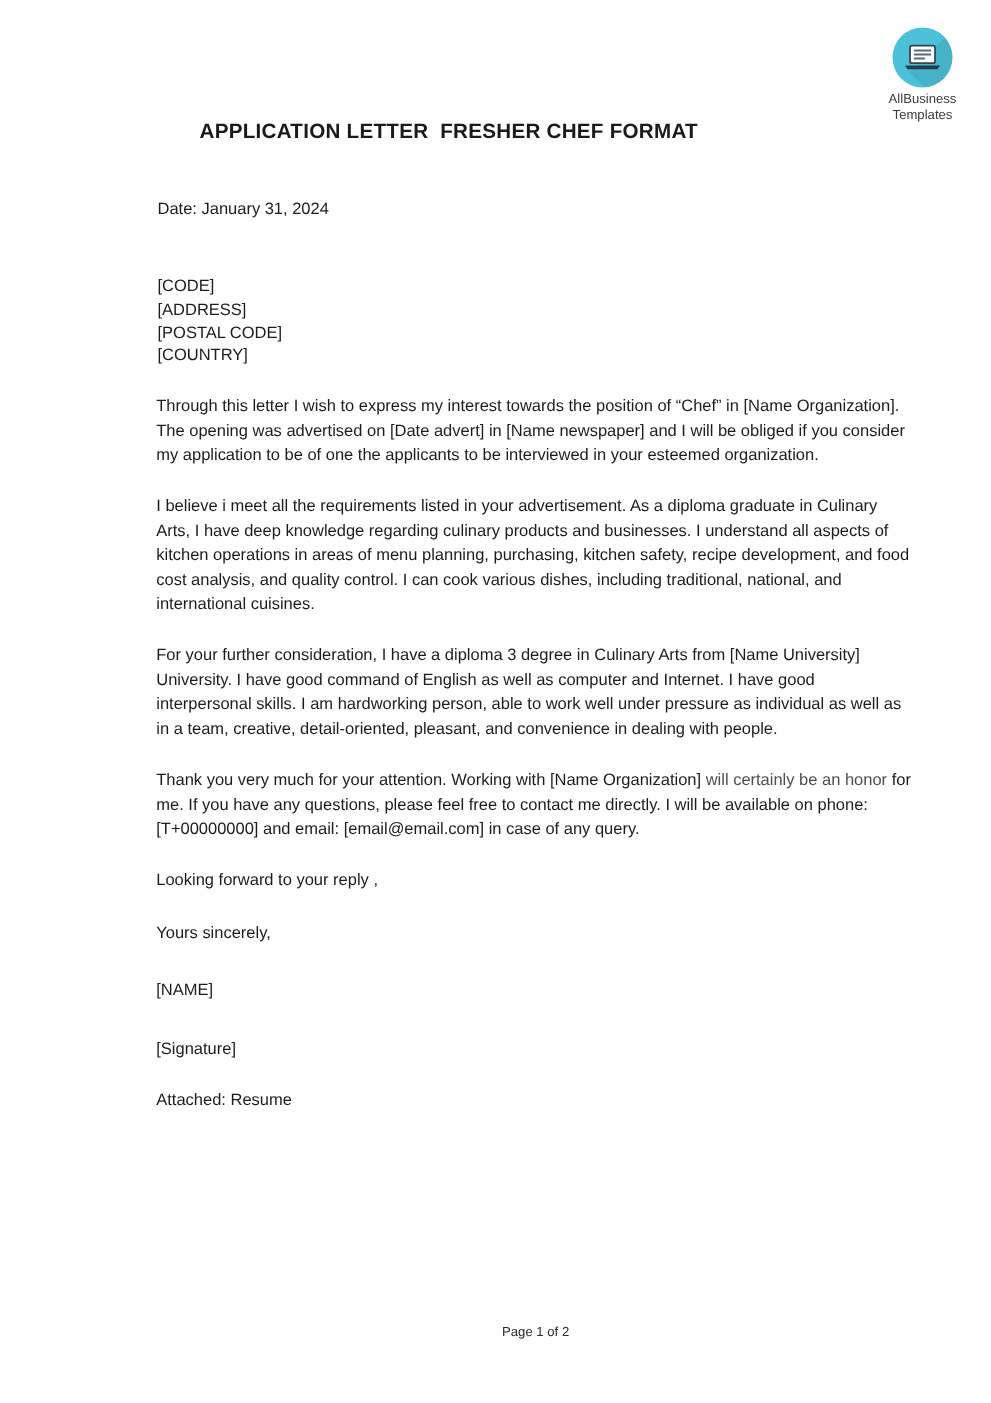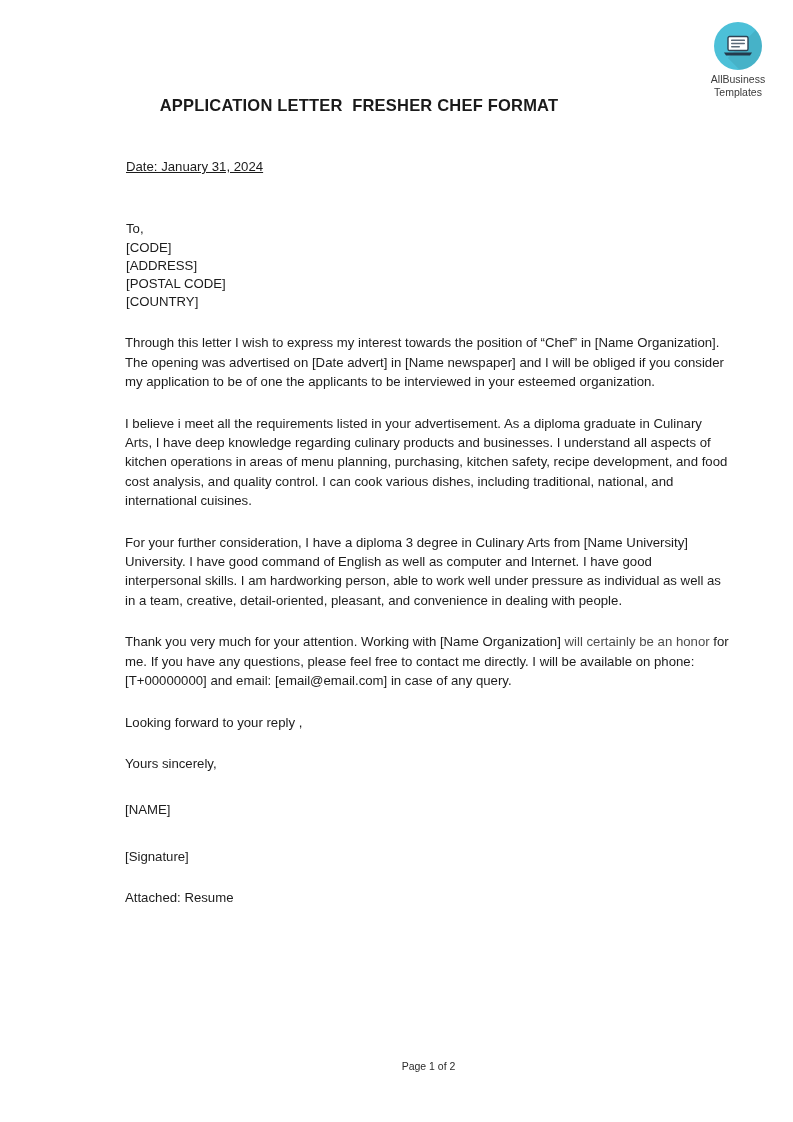--- a/index.html
+++ b/index.html
@@ -81,21 +81,21 @@
   .content {
     position: absolute;
     left: 93px;
     top: 157px;
     width: 606px;
     font-size: 13.2px;
     line-height: 19.4px;
     color: #1c1c1c;
   }
 
-  .line-date { margin: 0 0 0 1px; text-decoration: underline; }
+  .line-date { margin: 0 0 0 1px; }
 
   .addr-block {
     margin: 44px 0 0 1px;
     line-height: 18.2px;
   }
   .addr-block div { white-space: pre; }
 
   .subject-line {
     margin: 50px 0 0 1px;
   }
@@ -151,21 +151,20 @@
     </div>
   </div>
 
   <div class="doc-title">APPLICATION LETTER  FRESHER CHEF FORMAT</div>
 
   <div class="content">
 
     <div class="line-date">Date: January 31, 2024</div>
 
     <div class="addr-block">
-      <div>To,</div>
       <div>[CODE]</div>
       <div>[ADDRESS]</div>
       <div>[POSTAL CODE]</div>
       <div>[COUNTRY]</div>
     </div>
 
 
 
     <p class="body-par">Through this letter I wish to express my interest towards the position of “Chef” in [Name Organization]. The opening was advertised on [Date advert] in [Name newspaper] and I will be obliged if you consider my application to be of one the applicants to be interviewed in your esteemed organization.</p>
     <p class="body-par">I believe i meet all the requirements listed in your advertisement. As a diploma graduate in Culinary Arts, I have deep knowledge regarding culinary products and businesses. I understand all aspects of kitchen operations in areas of menu planning, purchasing, kitchen safety, recipe development, and food cost analysis, and quality control. I can cook various dishes, including traditional, national, and international cuisines.</p>

